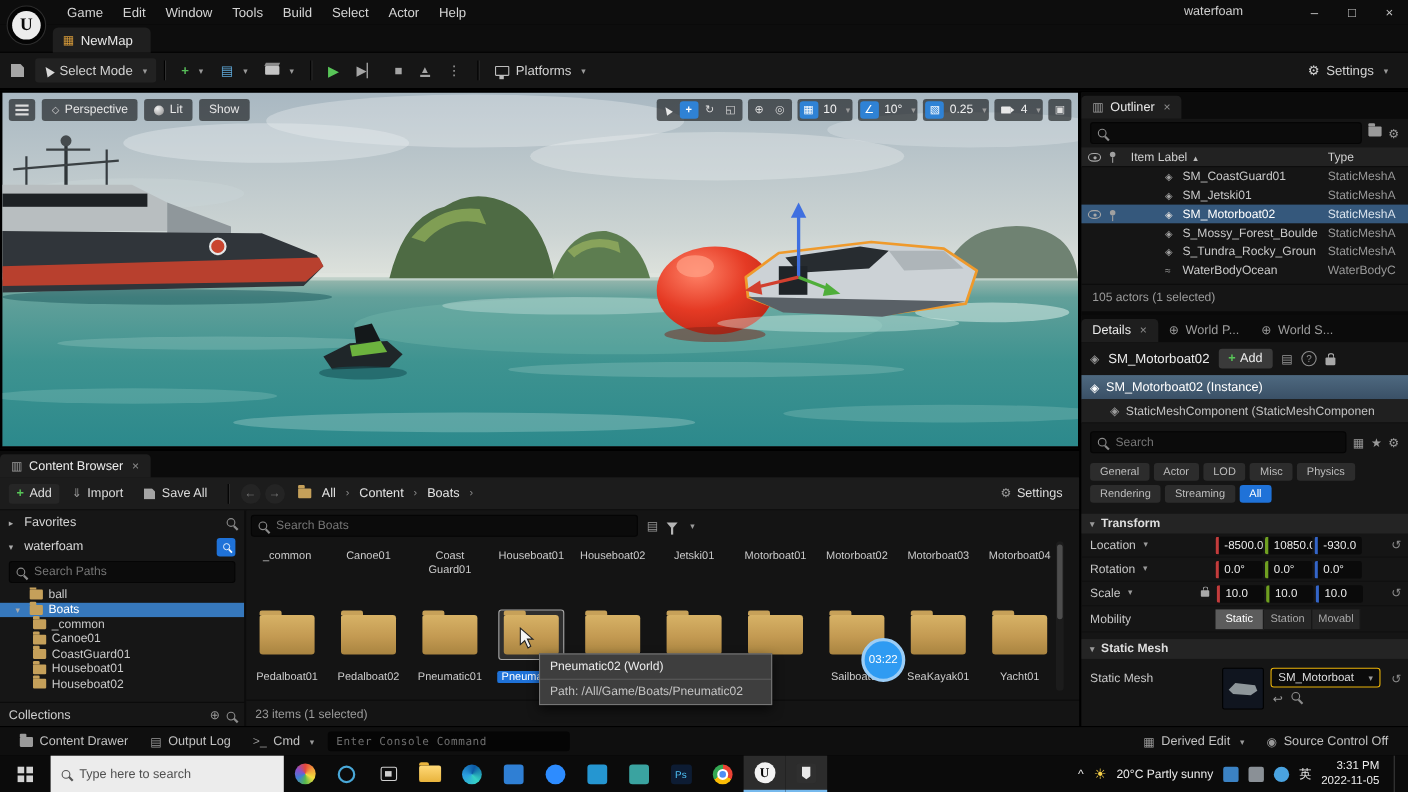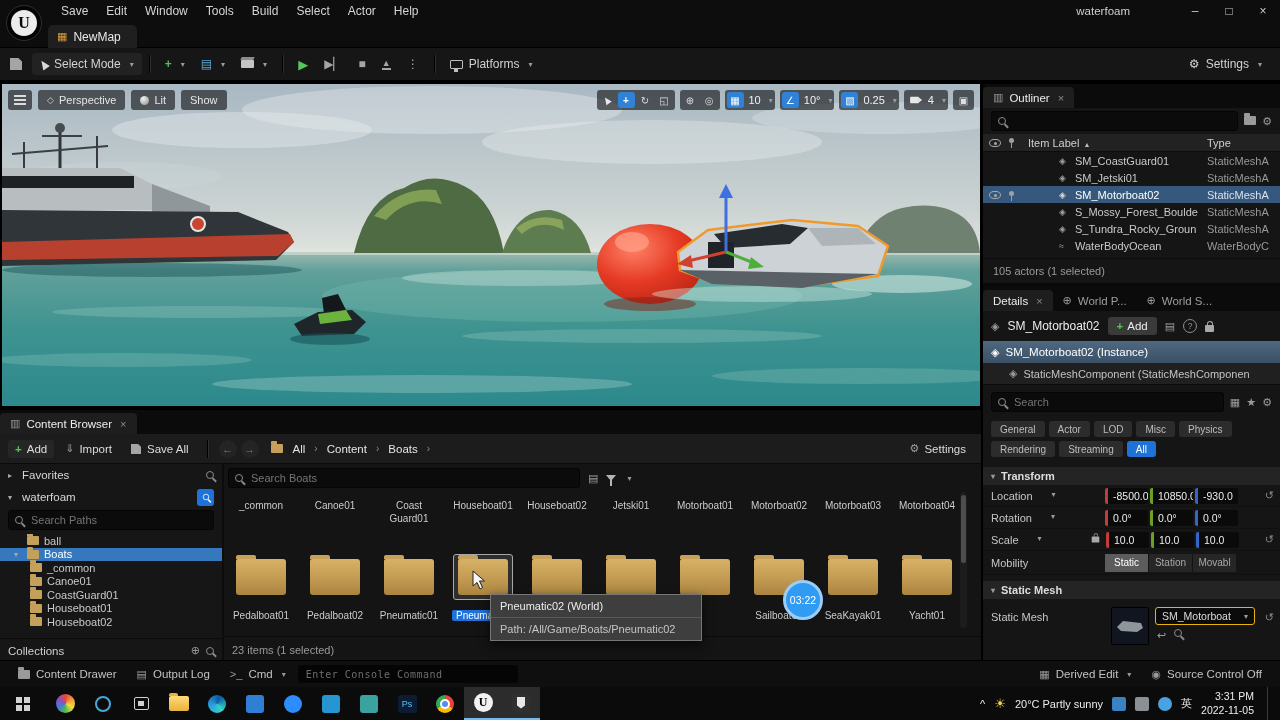--- a/index.html
+++ b/index.html
@@ -100,21 +100,21 @@
 .add-btn .plus{color:#58c558;font-weight:bold}
 .qmark{width:14px;height:14px;border:1px solid #8e8e8e;border-radius:50%;color:#8e8e8e;font-size:9px;display:flex;align-items:center;justify-content:center}
 #d-instance{height:22px;background:linear-gradient(#4e6980,#3a5066);display:flex;align-items:center;gap:6px;padding:0 8px;color:#fff;font-size:11.5px;flex:0 0 auto;white-space:nowrap;overflow:hidden}
 #d-comp{height:22px;background:#202020;display:flex;align-items:center;gap:6px;padding:0 8px 0 26px;color:#c2c2c2;font-size:11px;flex:0 0 auto;white-space:nowrap;overflow:hidden;border-bottom:1px solid #0c0c0c}
 #d-filters{padding:2px 8px 4px}
 .frow{display:flex;gap:4px;margin-top:4px}
 .fbtn{height:16px;padding:0 9px;background:#2c2c2c;border-radius:3px;font-size:10px;color:#bdbdbd;display:flex;align-items:center}
 .fbtn.active{background:#1f72d8;color:#fff}
 .d-sect{height:18px;margin-top:6px;background:#242424;display:flex;align-items:center;gap:6px;padding:0 8px;font-size:11px;font-weight:bold;color:#dedede;flex:0 0 auto}
 .d-prop{height:22px;display:flex;align-items:center;padding:0 8px;font-size:11px;color:#c6c6c6;flex:0 0 auto;border-bottom:1px solid #101010;position:relative}
-.d-plabel{width:86px;display:flex;gap:16px;white-space:nowrap;overflow:hidden}
+.d-plabel{width:86px;display:flex;gap:4px;white-space:nowrap;overflow:hidden}
 .numf{position:relative;width:43px;height:16px;background:#0a0a0a;border-radius:2px;display:flex;align-items:center;padding-left:8px;font-size:10.5px;color:#ececec;overflow:hidden;margin-right:2px}
 .numf::before{content:"";position:absolute;left:0;top:0;bottom:0;width:3px}
 .numf.x::before{background:#c33c3c}
 .numf.y::before{background:#6f9f21}
 .numf.z::before{background:#3465c8}
 .reset{position:absolute;right:6px;color:#8a8a8a;font-size:11px}
 .seg{display:flex}
 .segbtn{width:44px;height:18px;background:#262626;display:flex;align-items:center;justify-content:center;font-size:10px;color:#a8a8a8;border-right:1px solid #141414;overflow:hidden}
 .segbtn.active{background:#5c5c5c;color:#fff}
 #d-smrow{display:flex;padding:8px;gap:6px;font-size:11px;color:#c6c6c6;position:relative}
@@ -196,21 +196,21 @@
 </head>
 <body>
 
 <div id="root">
 
   <div id="ue-logo">
       <span class="u">U</span>
     </div>
   <div id="menubar">
     <div id="menus">
-      <span class="menu">Save</span>
+      <span class="menu">Game</span>
       <span class="menu">Edit</span>
       <span class="menu">Window</span>
       <span class="menu">Tools</span>
       <span class="menu">Build</span>
       <span class="menu">Select</span>
       <span class="menu">Actor</span>
       <span class="menu">Help</span>
     </div>
     <span id="win-title">waterfoam</span>
     <div id="win-controls">
@@ -863,20 +863,24 @@
     <div class="st-item">
       <span class="sm-ico">◉</span>
       <span>Source Control Off</span>
     </div>
   </div>
 
   <div id="taskbar">
     <div class="tb-btn">
         <span class="winlogo"></span>
       </div>
+    <div id="tb-search">
+      <span class="search-ico dark"></span>
+      <input placeholder="Type here to search" style="">
+    </div>
     <div class="tb-ico">
         <span class="pinwheel"></span>
       </div>
     <div class="tb-ico">
         <span class="cortana"></span>
       </div>
     <div class="tb-ico">
         <span class="taskview"></span>
       </div>
     <div class="tb-ico">

